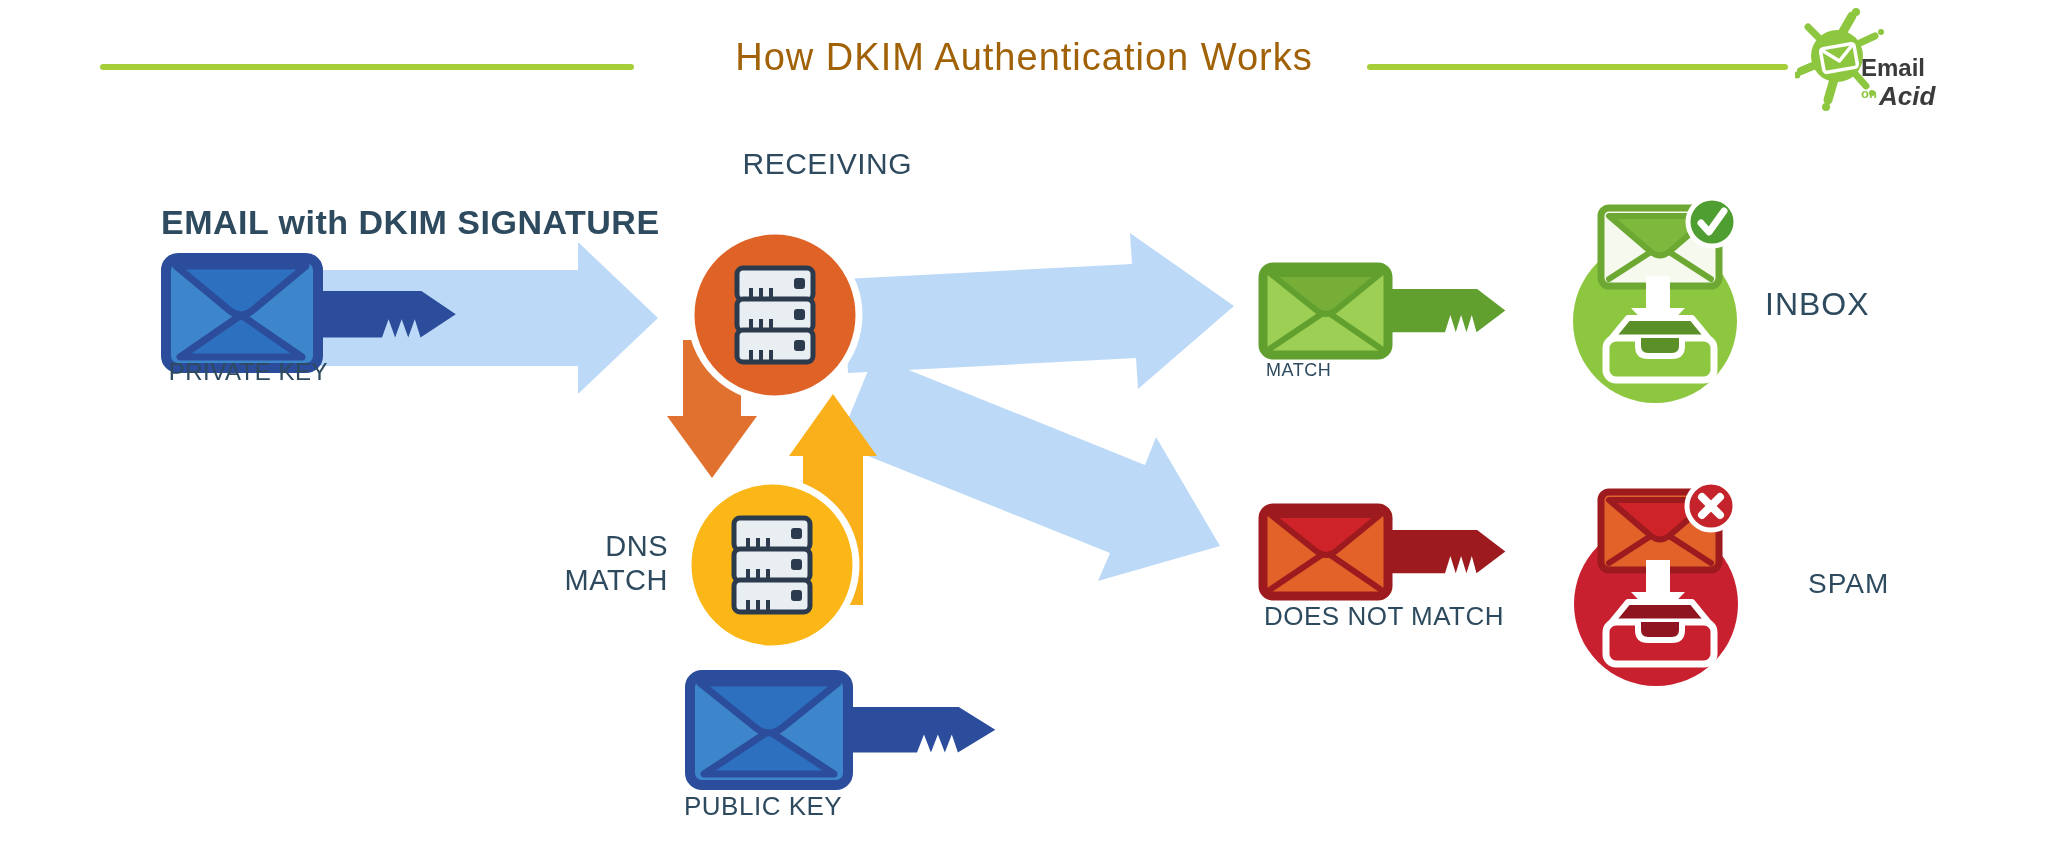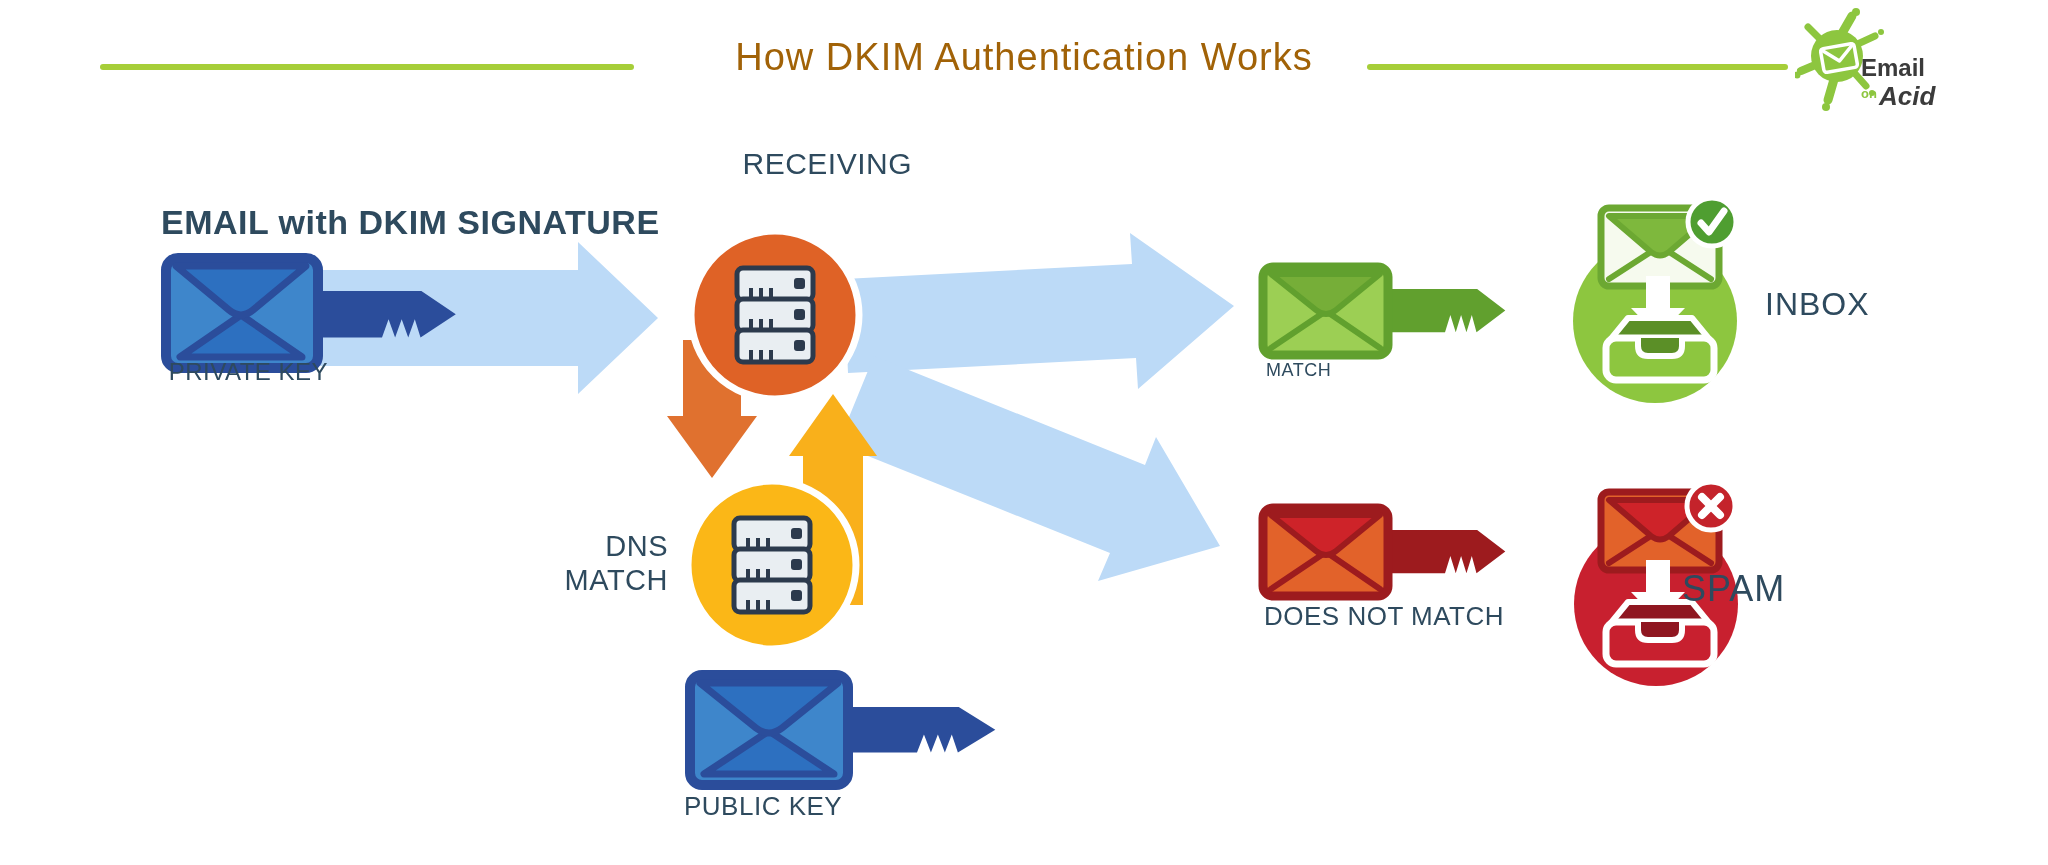--- a/index.html
+++ b/index.html
@@ -16,21 +16,21 @@
   }
   .lbl{position:absolute;color:#2e4a5e;font-weight:500;}
   .lbl-email{left:161px;top:203px;font-size:34px;letter-spacing:.5px;font-weight:bold;}
   .lbl-private{left:156px;top:358px;width:172px;text-align:right;font-size:24px;letter-spacing:.5px;}
   .lbl-receiving{left:662px;top:146px;width:250px;text-align:right;font-size:30px;line-height:35px;letter-spacing:.5px;}
   .lbl-dns{left:510px;top:529px;width:158px;text-align:right;font-size:29px;line-height:34px;letter-spacing:.5px;}
   .lbl-public{left:684px;top:791px;width:170px;text-align:left;font-size:26px;letter-spacing:.5px;}
   .lbl-match{left:1266px;top:360px;font-size:18px;letter-spacing:.5px;}
   .lbl-nomatch{left:1264px;top:601px;font-size:26px;letter-spacing:.5px;}
   .lbl-inbox{left:1765px;top:286px;font-size:32px;letter-spacing:1px;}
-  .lbl-spam{left:1682px;top:568px;font-size:36px;letter-spacing:1px;}
+  .lbl-spam{left:1808px;top:568px;font-size:28px;letter-spacing:1px;}
   .scene{position:absolute;left:0;top:0;}
   .logo{position:absolute;left:1795px;top:8px;}
   .logo-email{font-size:24px;font-weight:700;fill:#3b3b3b;}
   .logo-on{font-size:13px;font-weight:700;fill:#8dc63f;}
   .logo-acid{font-size:26px;font-weight:700;font-style:italic;fill:#3b3b3b;}
 </style>
 </head>
 <body>
 
 <div class="canvas">

